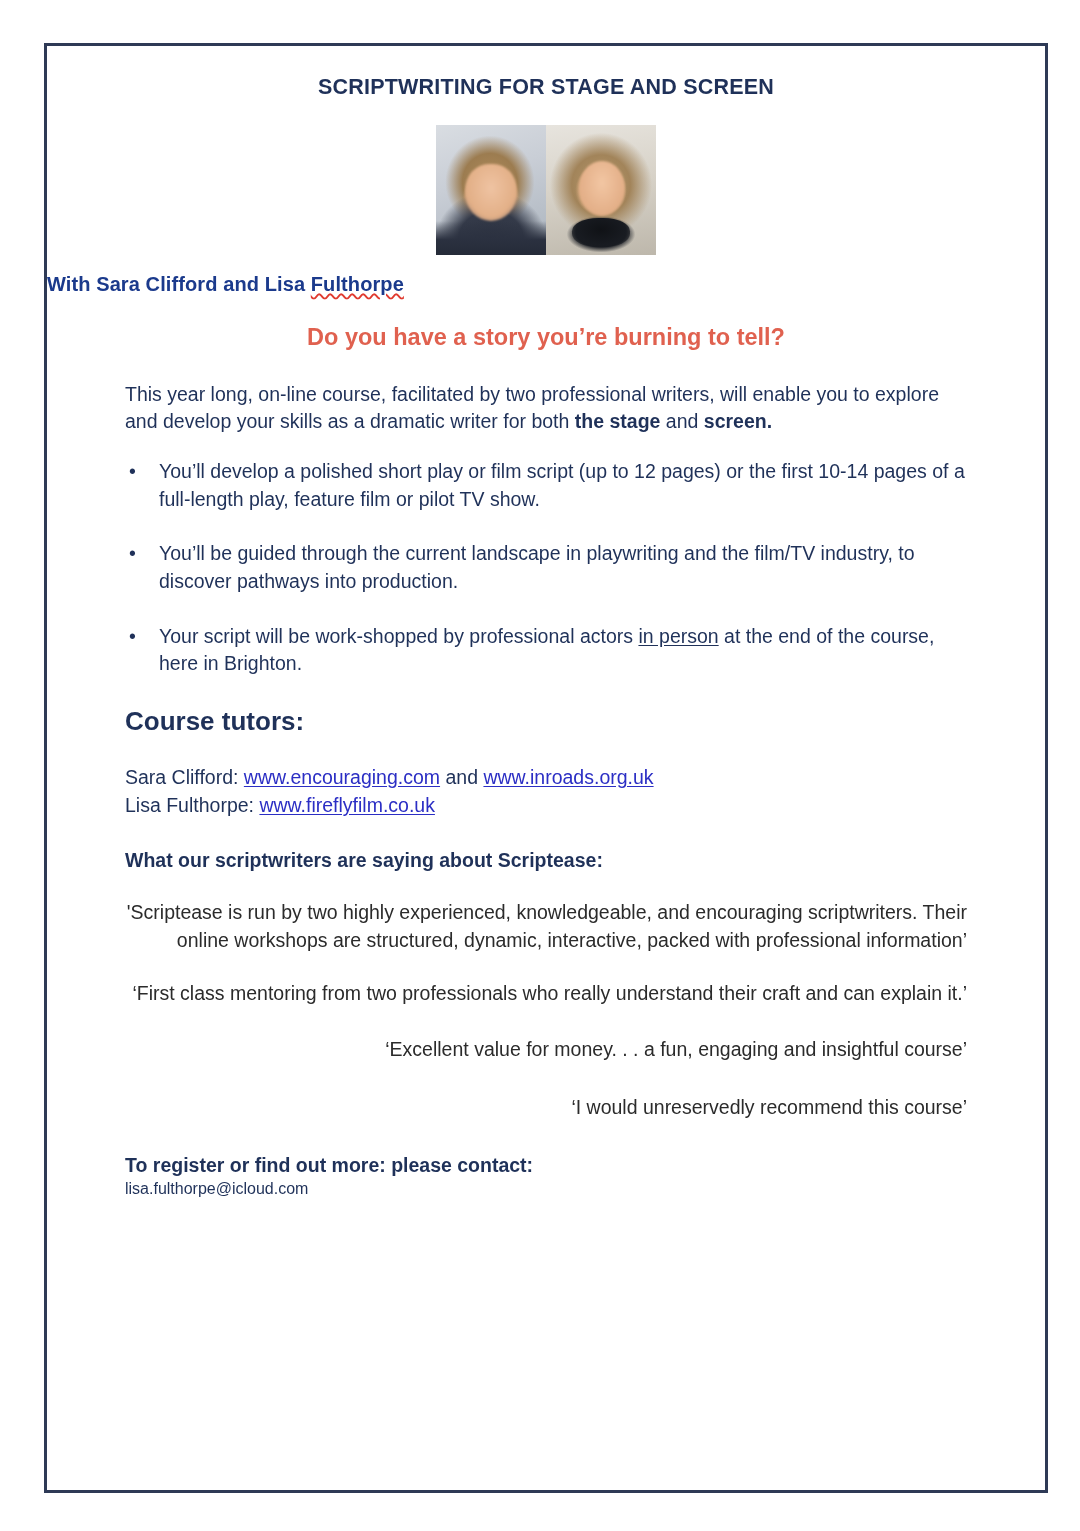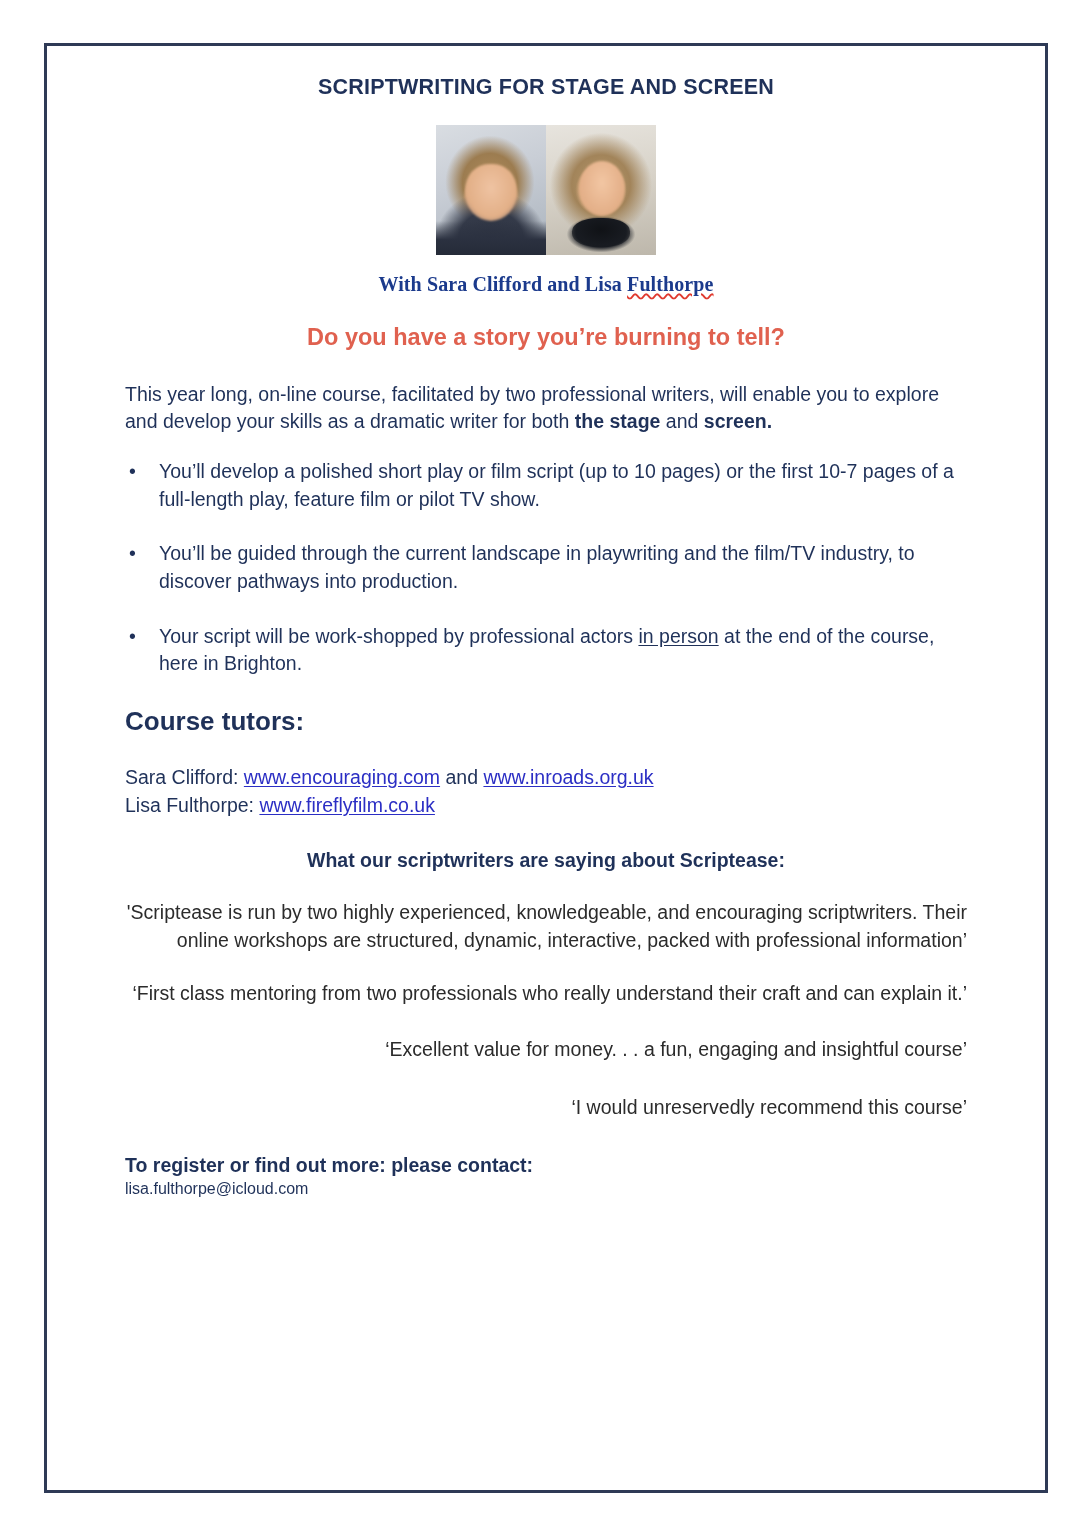--- a/index.html
+++ b/index.html
@@ -154,26 +154,25 @@
     content: "";
     position: absolute;
     left: 24%; bottom: 6%;
     width: 52%; height: 22%;
     border-radius: 46%;
     background: radial-gradient(ellipse at 50% 40%, #101216 0%, #181b21 60%, rgba(24,27,33,0) 100%);
   }
 
   .photo-caption {
     margin-top: 14px;
-    text-align: center;
+    text-align: left;
     font-size: 20px;
     font-weight: bold;
     color: #1b3a8c;
     letter-spacing: 0.1px;
-    font-family: Liberation Serif, serif;
   }
   .misspelled {
     text-decoration: underline;
     text-decoration-style: wavy;
     text-decoration-color: #e03a2f;
     text-decoration-thickness: 1.5px;
     text-underline-offset: 2px;
   }
 
   .tagline {
@@ -232,21 +231,21 @@
     color: #1f3159;
   }
   a.weblink {
     color: #2b2ec4;
     text-decoration: underline;
     text-underline-offset: 2px;
   }
 
   .quotes-head {
     margin-top: 30px;
-    text-align: center;
+    text-align: left;
     font-size: 19.5px;
     font-weight: bold;
     color: #1f3159;
   }
   .quote {
     margin-top: 24px;
     text-align: right;
     font-size: 19.5px;
     line-height: 1.45;
     color: #2b2b2b;
@@ -287,21 +286,21 @@
 
     <div class="tagline">Do you have a story you’re burning to tell?</div>
 
     <div class="body-block">
 
       <p class="intro"><span>This year long, on-line course, facilitated by two professional writers, will enable you to explore and develop your skills as a dramatic writer for both </span><b>the stage</b><span> and </span><b>screen.</b></p>
 
       <ul class="bullets">
         <li>
           <span class="bullet-dot">•</span>
-          <span>You’ll develop a polished short play or film script (up to 10 pages) or the first 10-7 pages of a full-length play, feature film or pilot TV show.</span>
+          <span>You’ll develop a polished short play or film script (up to 12 pages) or the first 10-14 pages of a full-length play, feature film or pilot TV show.</span>
         </li>
         <li>
           <span class="bullet-dot">•</span>
           <span>You’ll be guided through the current landscape in playwriting and the film/TV industry, to discover pathways into production.</span>
         </li>
         <li>
           <span class="bullet-dot">•</span>
           <span>Your script will be work-shopped by professional actors </span><span class="u">in person</span><span> at the end of the course, here in Brighton.</span>
         </li>
       </ul>

